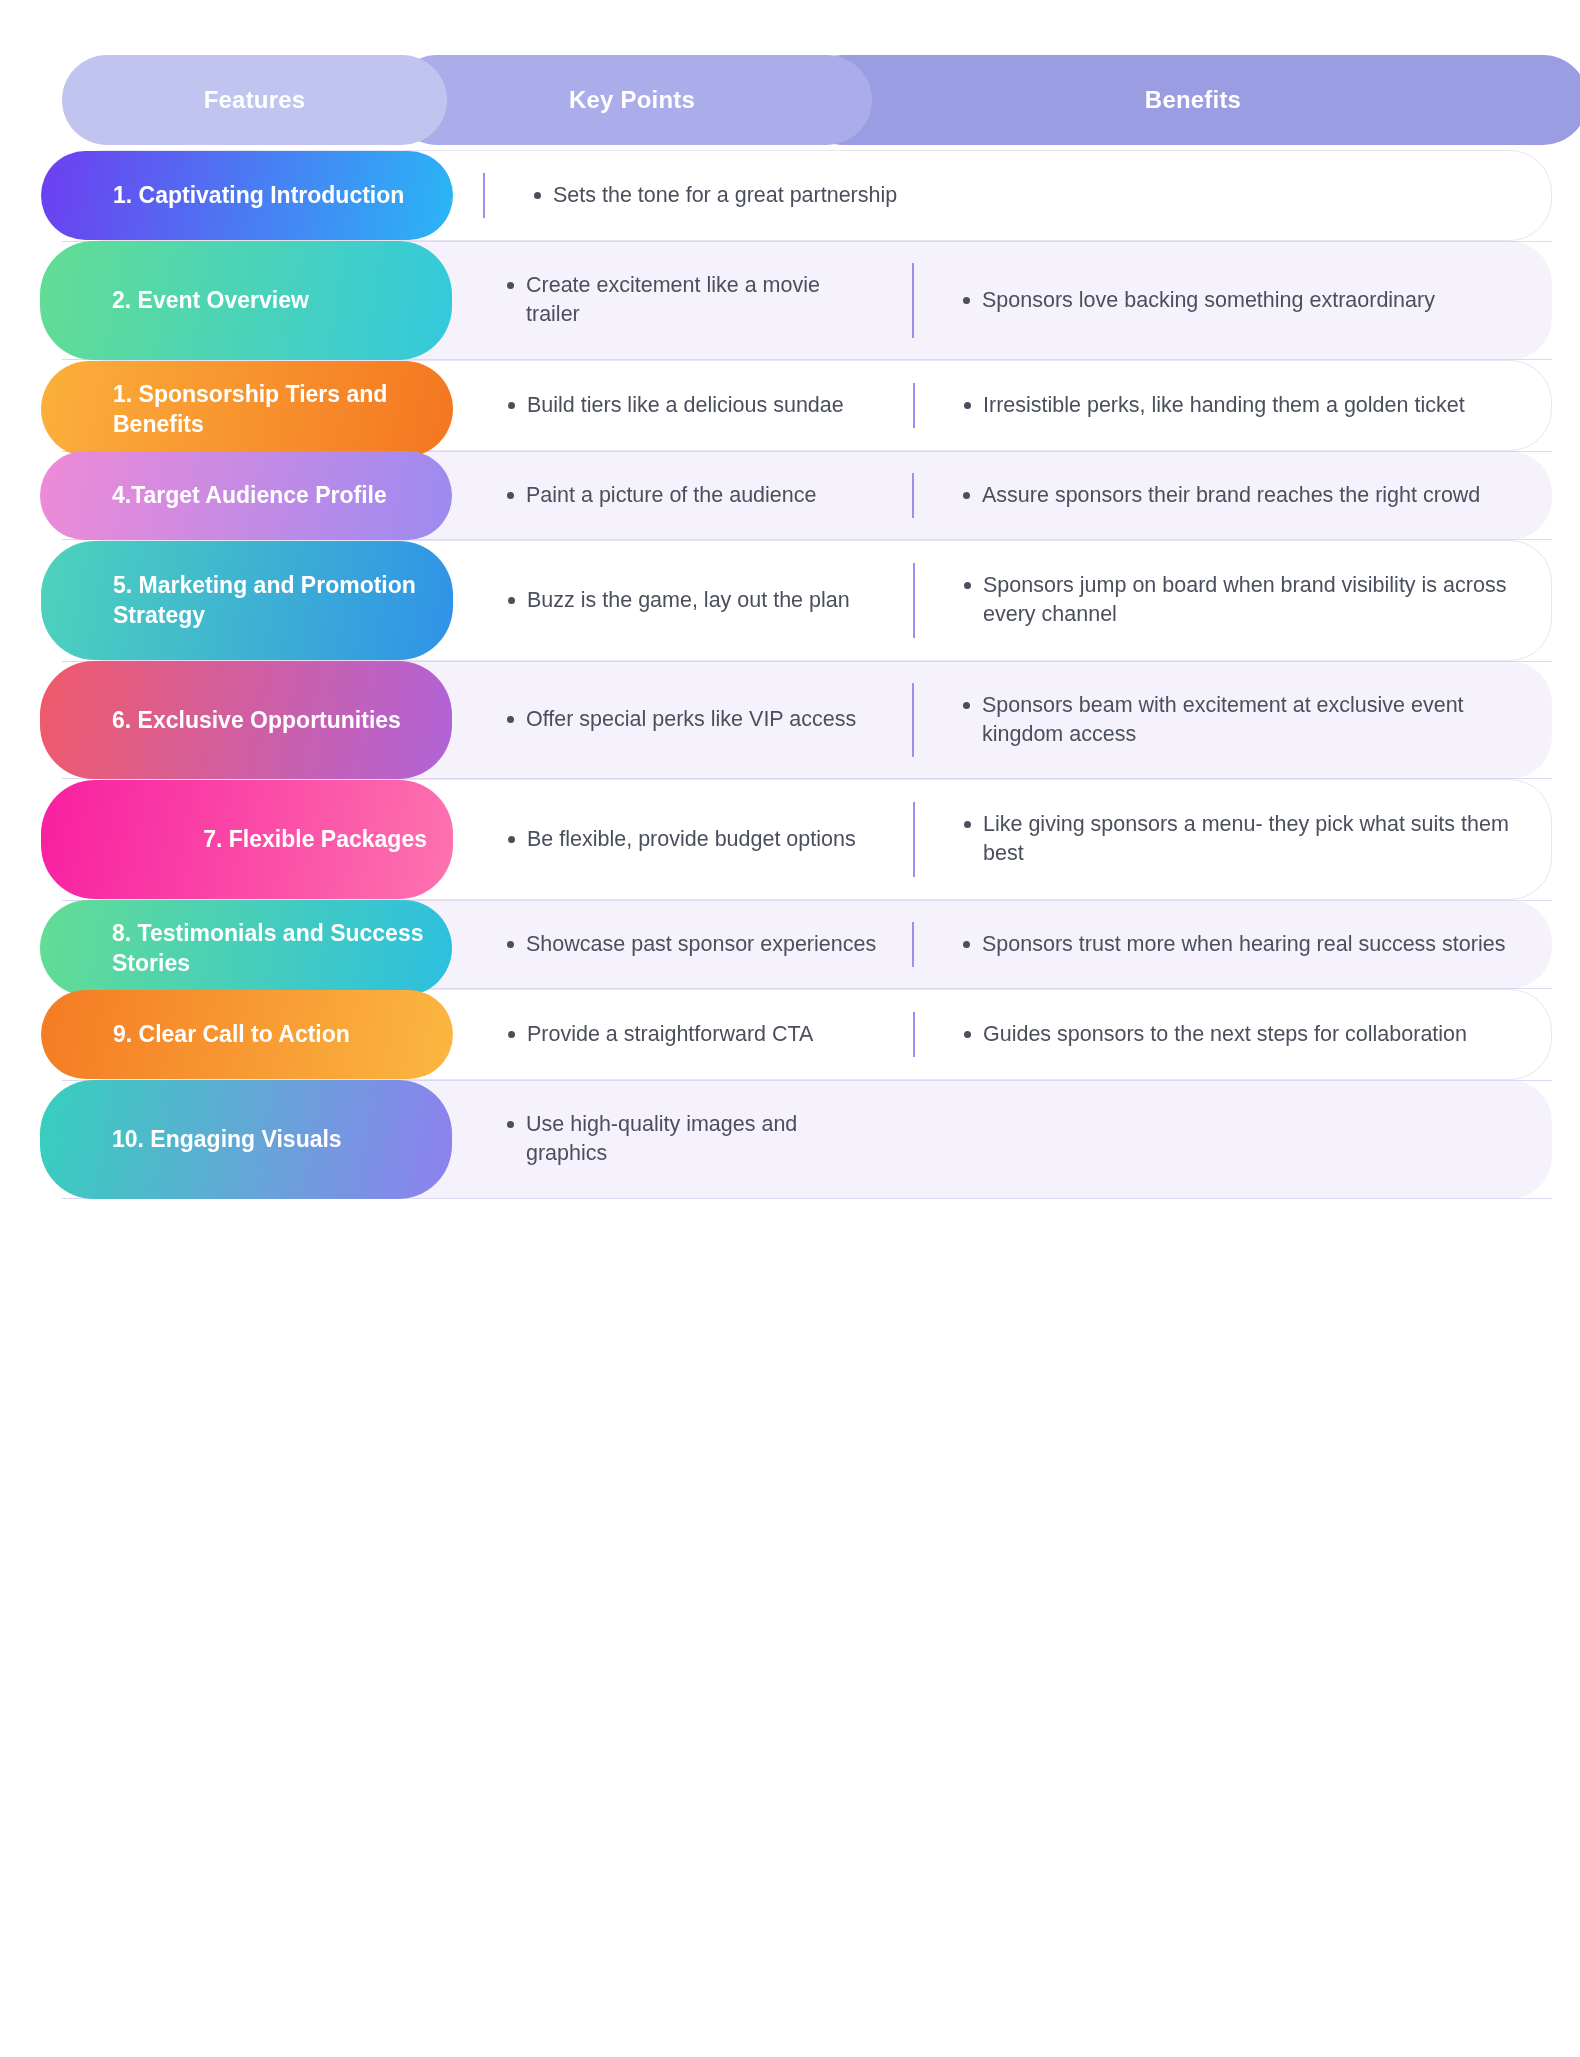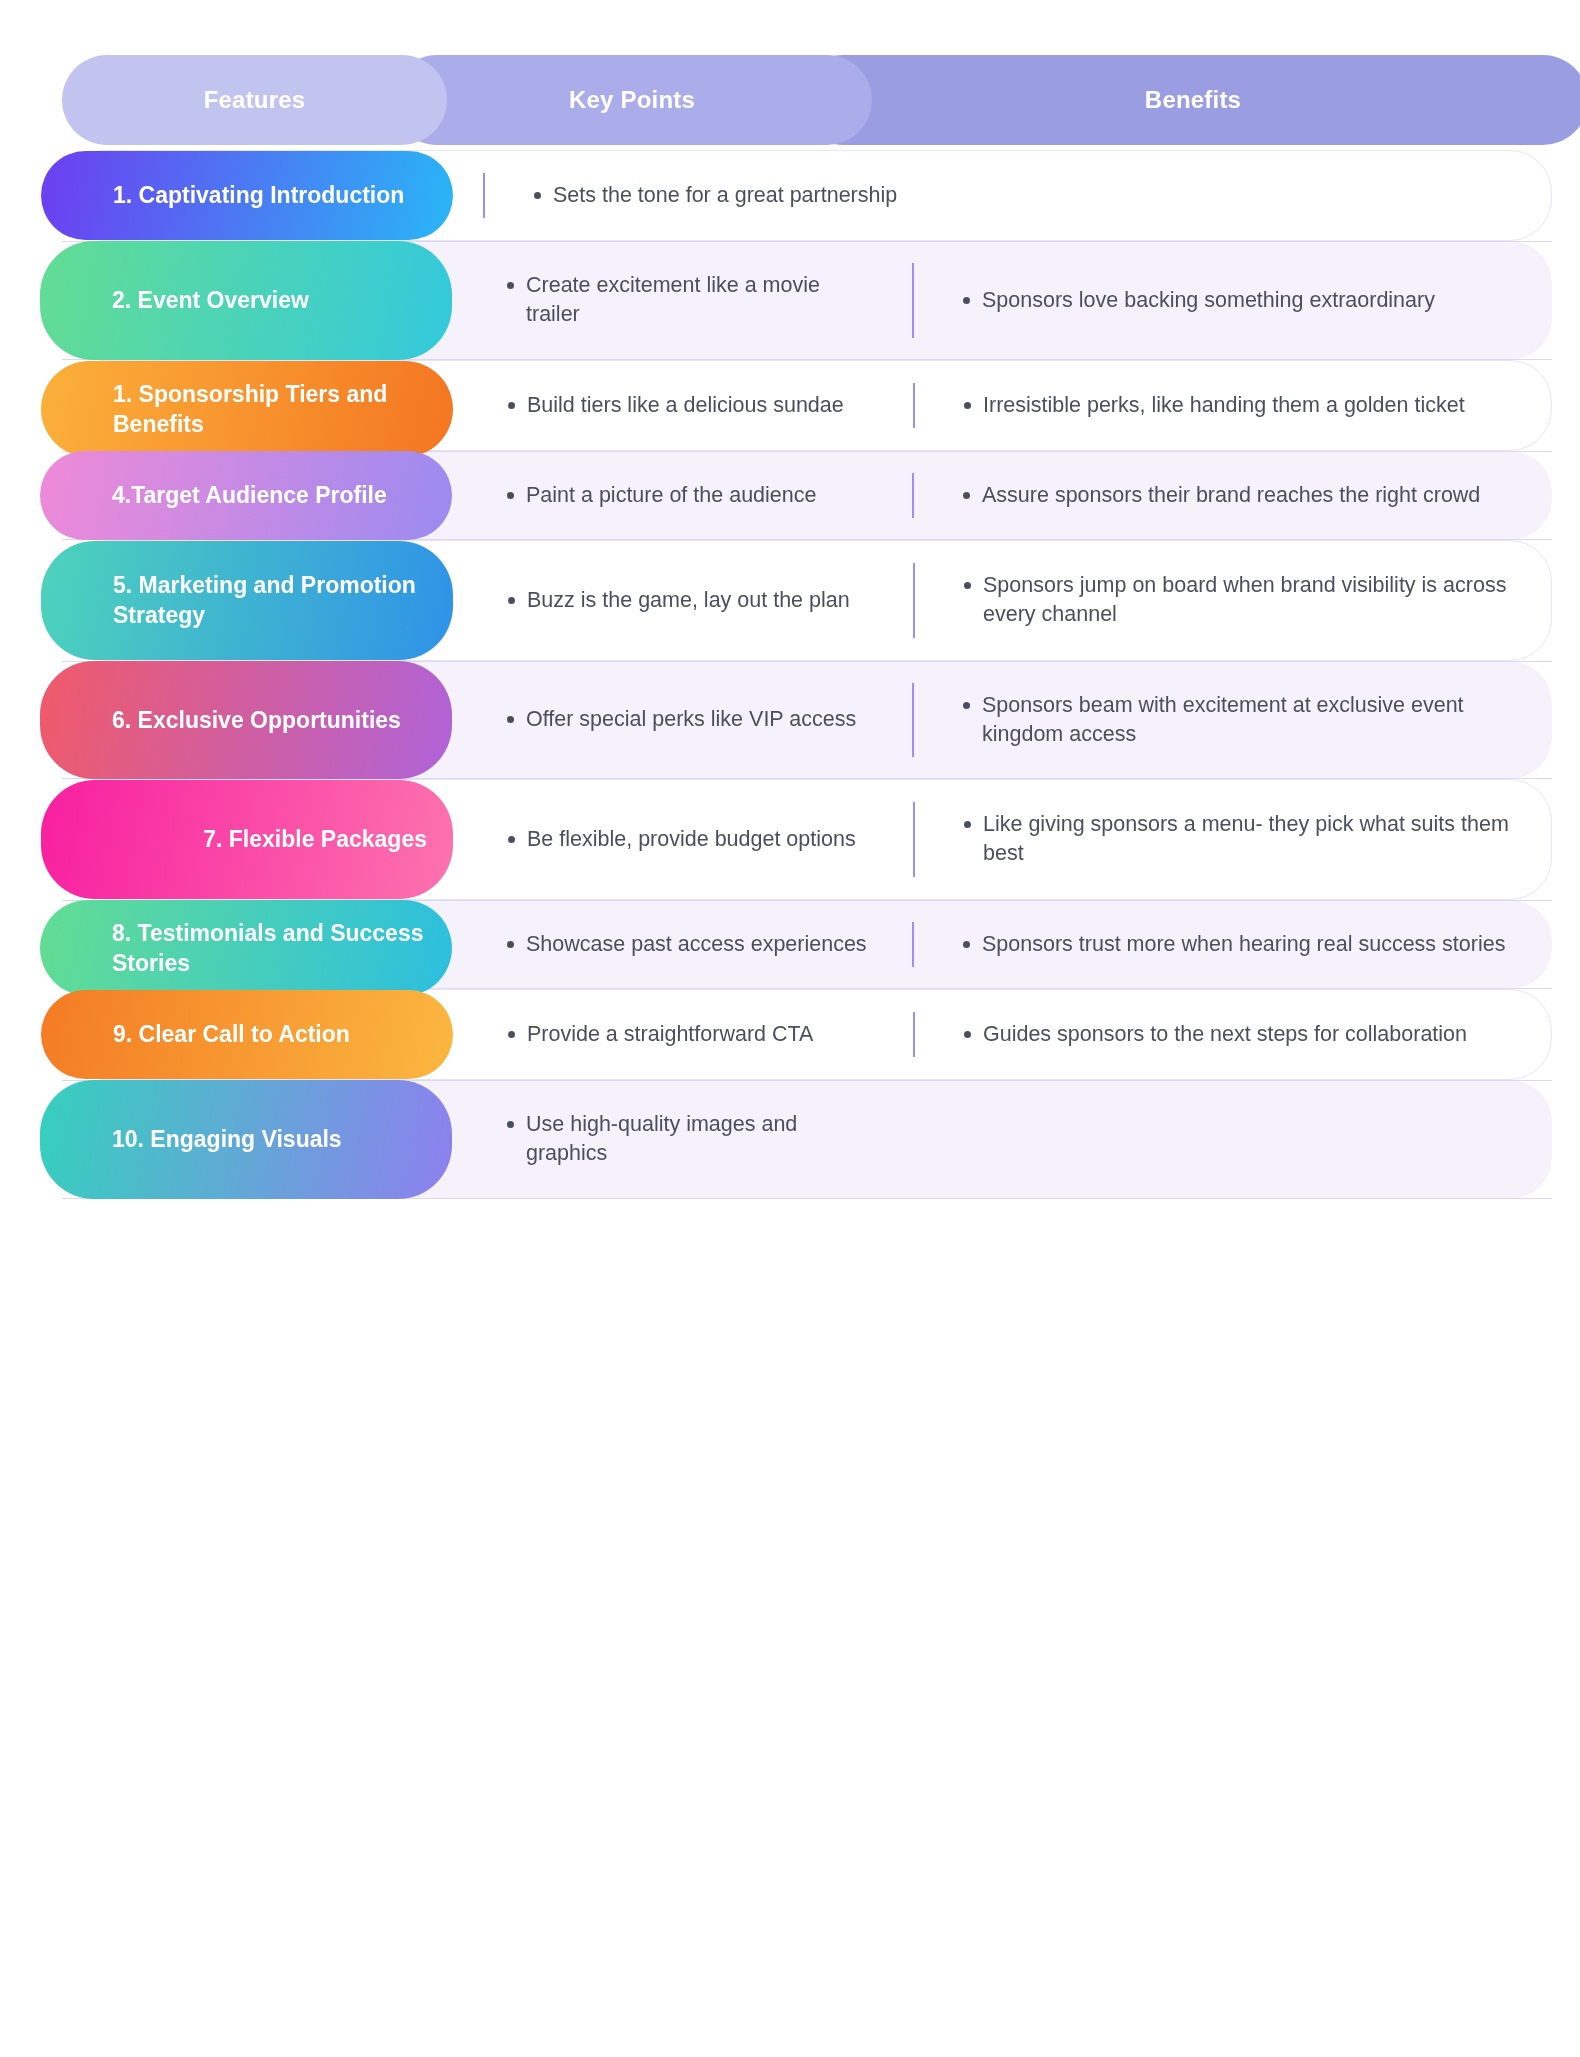--- a/index.html
+++ b/index.html
@@ -313,21 +313,21 @@
       </div>
       <div class="row alt">
         <div class="rowline"></div>
         <div class="rowline bot"></div>
         <div class="feature" style="background: linear-gradient(100deg, rgb(99, 221, 147) 0%, rgb(44, 191, 224) 100%);">
           <span>8. Testimonials and Success Stories</span>
         </div>
         <div class="cells">
           <div class="cell cell-key">
             <ul class="bullets">
-              <li>Showcase past access experiences</li>
+              <li>Showcase past sponsor experiences</li>
             </ul>
           </div>
           <div class="cell cell-ben">
             <div class="divider" style="background: rgb(155, 143, 240);"></div>
             <ul class="bullets">
               <li>Sponsors trust more when hearing real success stories</li>
             </ul>
           </div>
         </div>
       </div>

